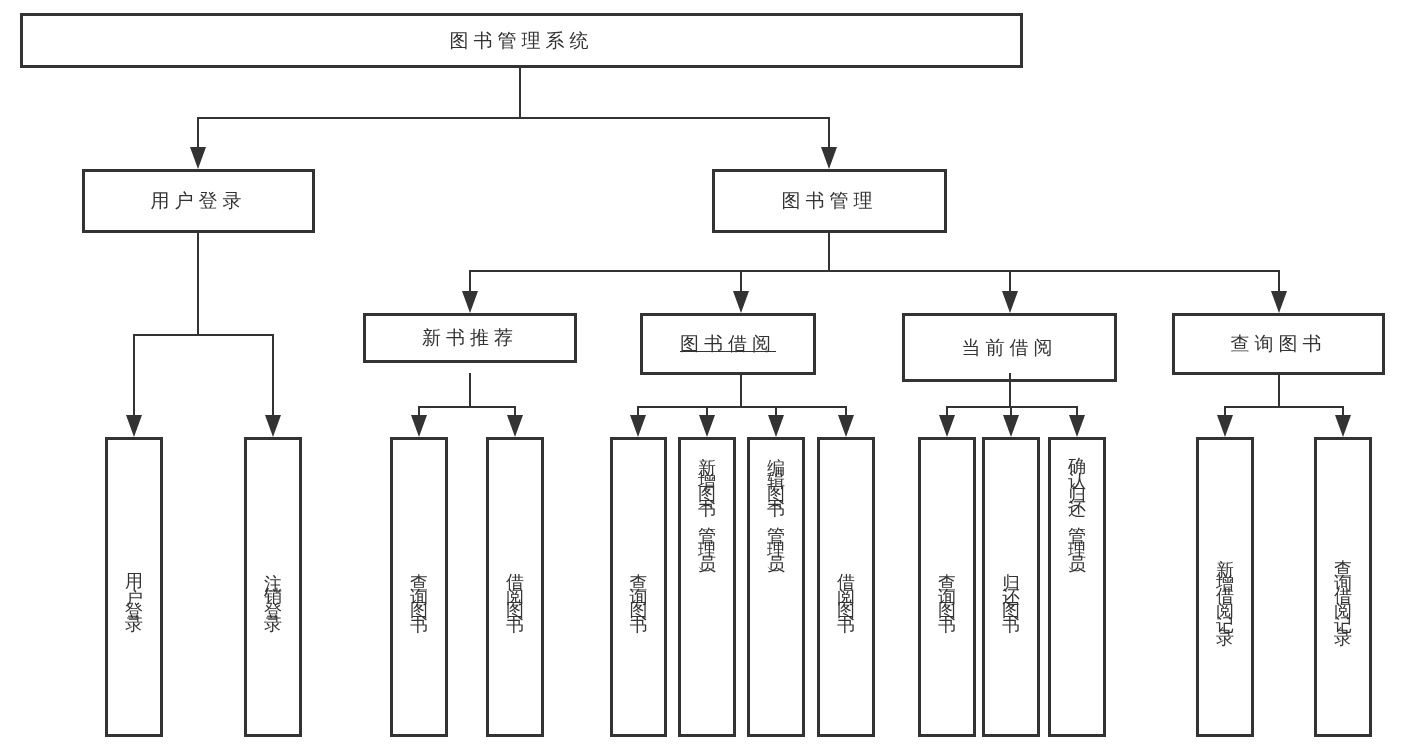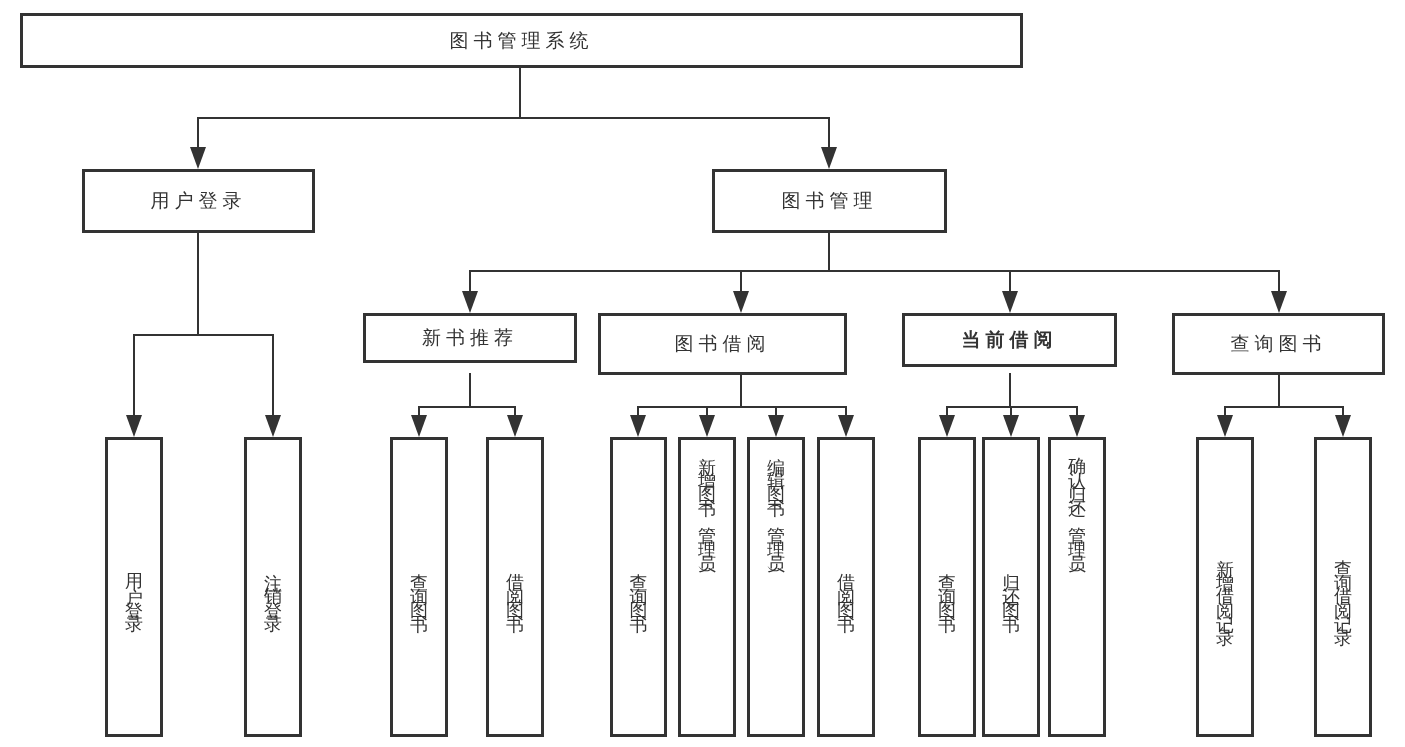--- a/index.html
+++ b/index.html
@@ -66,24 +66,24 @@
   <div class="line" style="left:740px;top:270px;width:2px;height:21px;"></div>
   <div class="arrowhead" style="left:733px;top:291px;"></div>
   <div class="line" style="left:1009px;top:270px;width:2px;height:21px;"></div>
   <div class="arrowhead" style="left:1002px;top:291px;"></div>
   <div class="line" style="left:1278px;top:270px;width:2px;height:21px;"></div>
   <div class="arrowhead" style="left:1271px;top:291px;"></div>
 
   <div class="box h" style="left:363px;top:313px;width:214px;height:50px;">
     <span>新书推荐</span>
   </div>
-  <div class="box h" style="left:598px;top:313px;width:249px;height:62px;">
+  <div class="box h" style="left:640px;top:313px;width:176px;height:62px;text-decoration:underline;">
     <span>图书借阅</span>
   </div>
-  <div class="box h" style="left:902px;top:313px;width:215px;height:54px;font-weight:bold;">
+  <div class="box h" style="left:902px;top:313px;width:215px;height:69px;">
     <span>当前借阅</span>
   </div>
   <div class="box h" style="left:1172px;top:313px;width:213px;height:62px;">
     <span>查询图书</span>
   </div>
 
   <div class="line" style="left:469px;top:373px;width:2px;height:34px;"></div>
   <div class="line" style="left:418px;top:406px;width:98px;height:2px;"></div>
   <div class="line" style="left:418px;top:406px;width:2px;height:9px;"></div>
   <div class="arrowhead" style="left:411px;top:415px;"></div>

